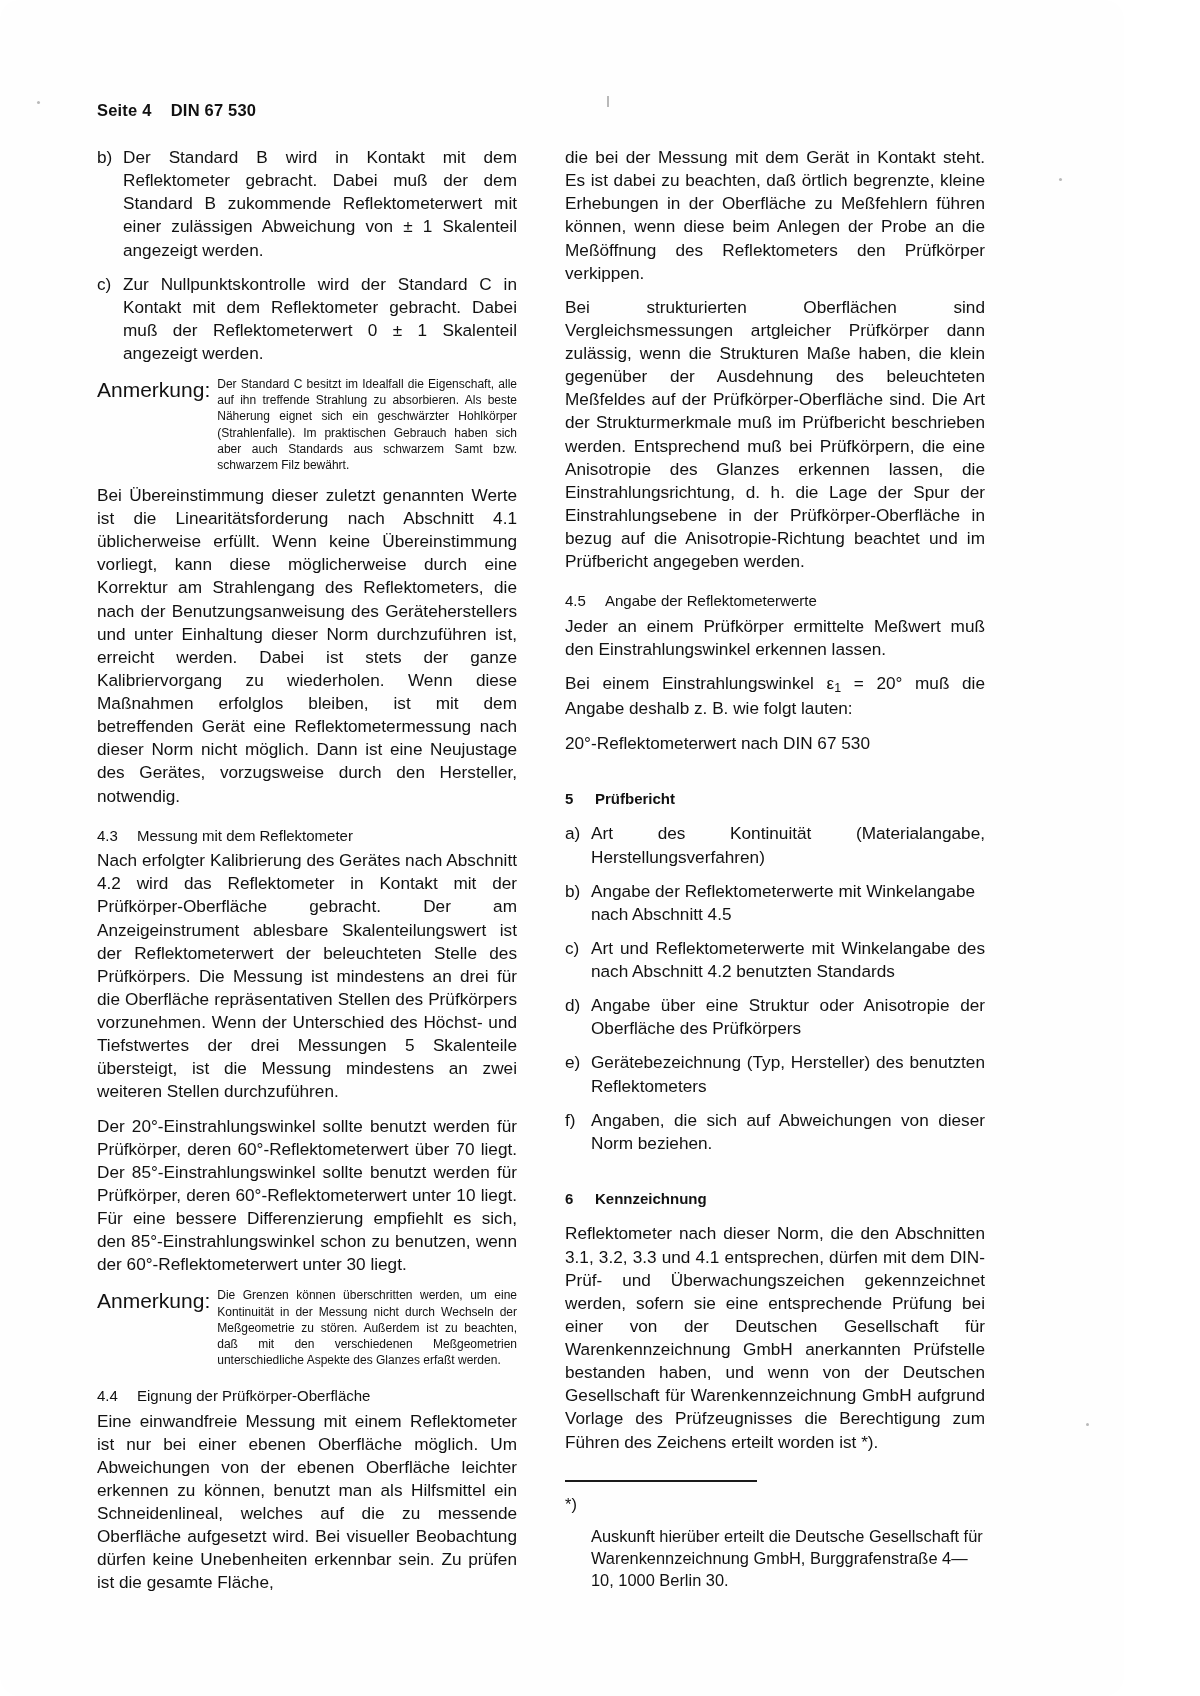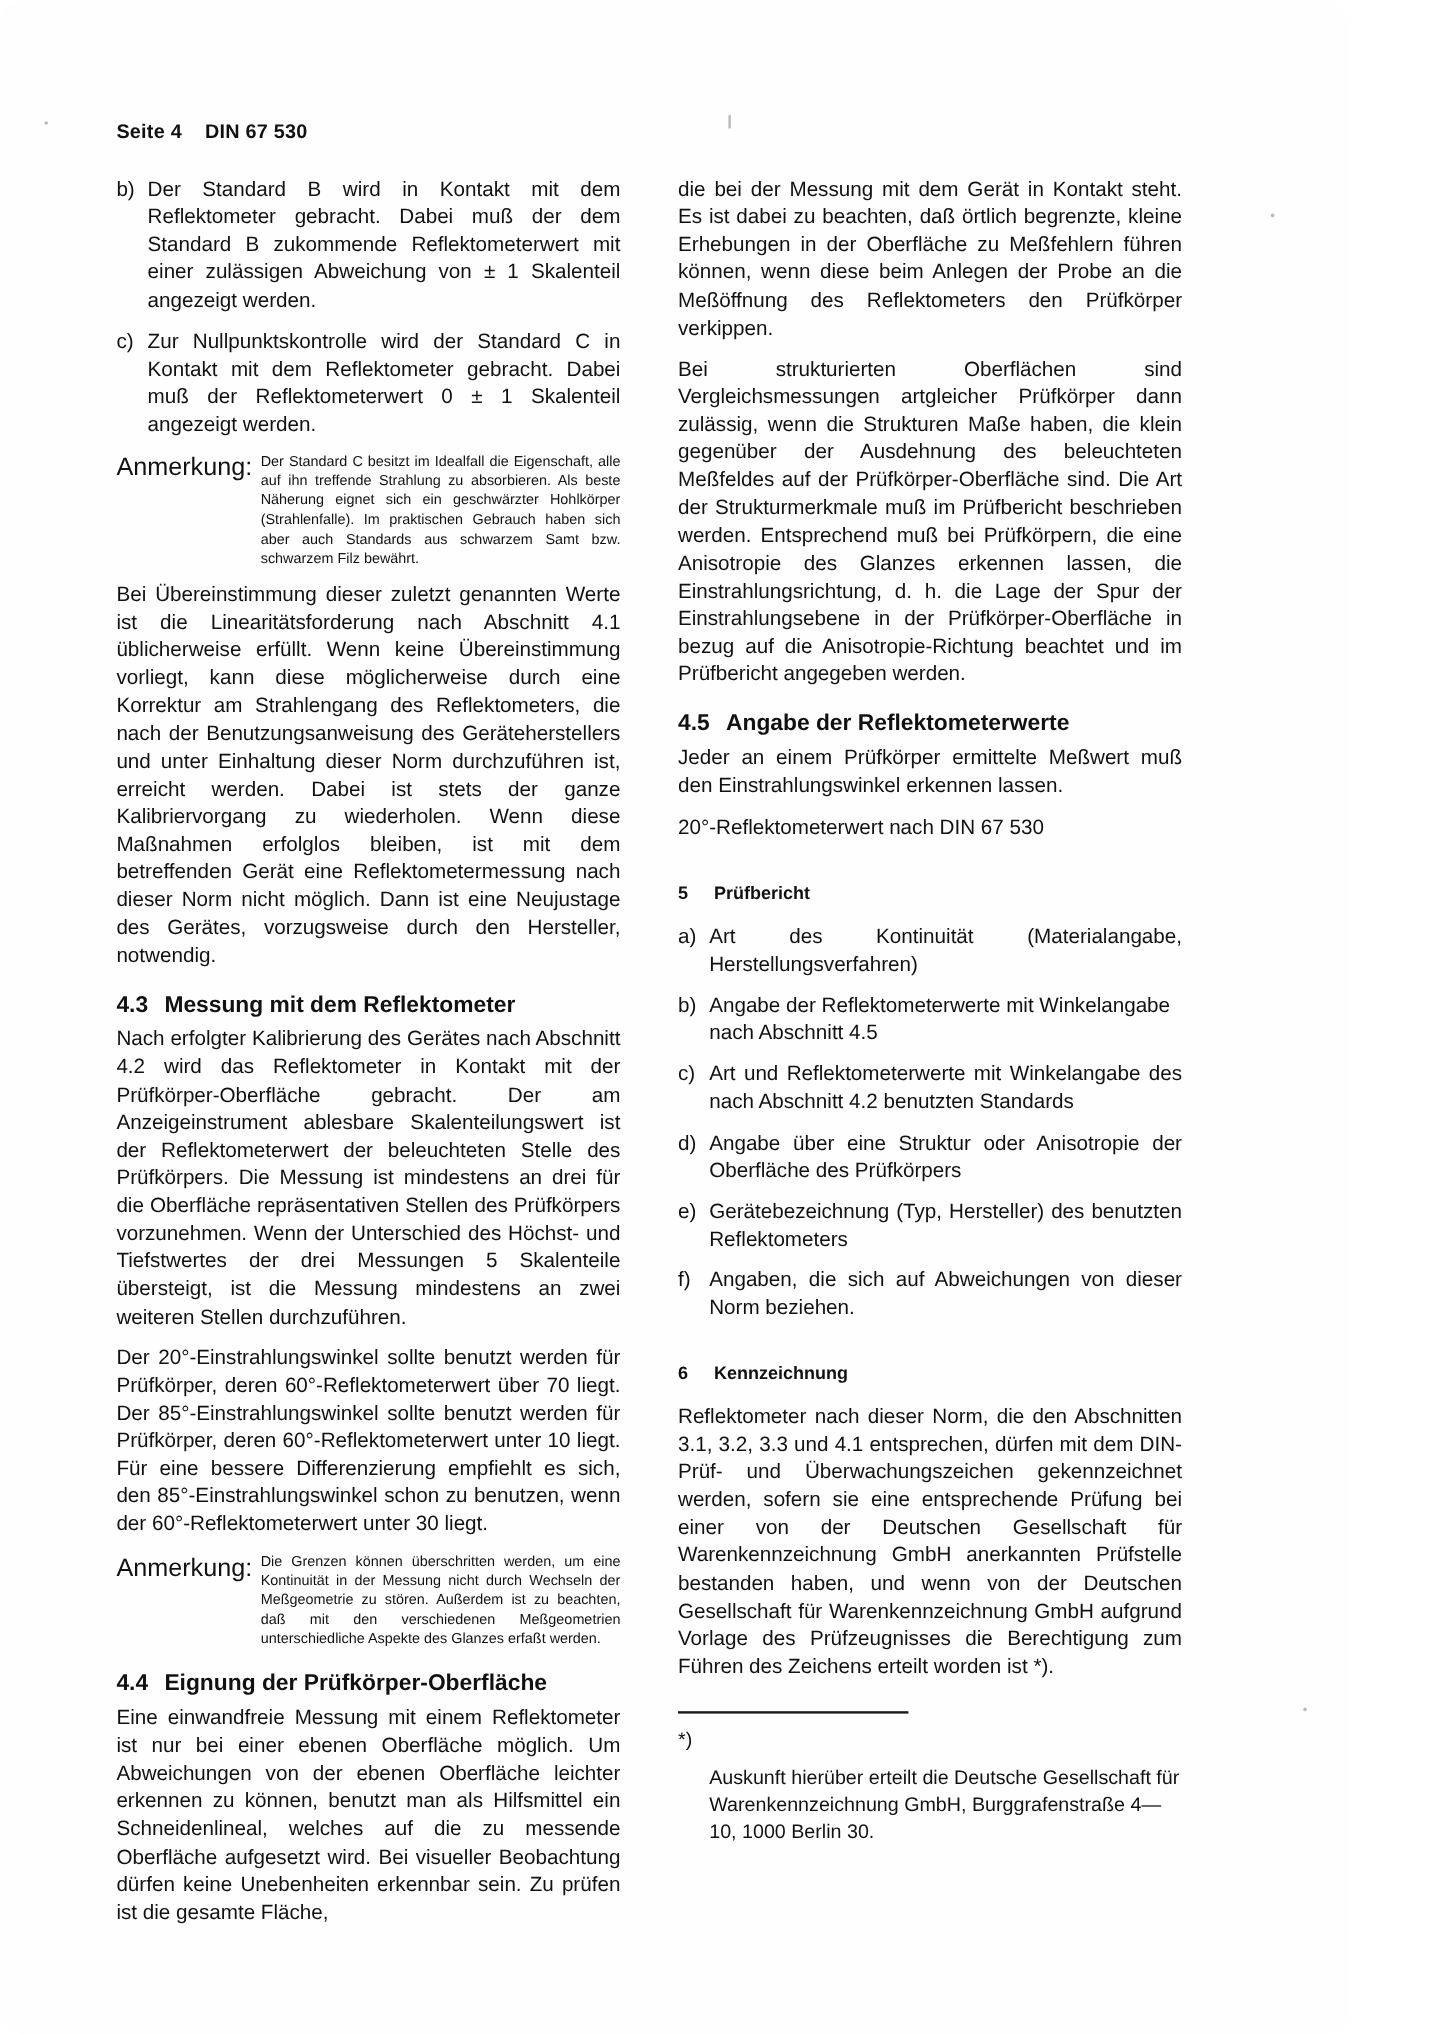--- a/index.html
+++ b/index.html
@@ -94,22 +94,22 @@
   }
   .note .bdy {
     flex: 1 1 auto;
     font-size: 12px;
     line-height: 1.345;
     text-align: justify;
   }
 
   h3.sub-head {
     margin: 18px 0 4px 0;
-    font-size: 19px;
-    font-weight: 700;
+    font-size: 15px;
+    font-weight: 400;
     line-height: 1.3;
   }
   h3.sub-head .num {
     display: inline-block;
     min-width: 40px;
   }
   h2.sec-head {
     margin: 34px 0 14px 0;
     font-size: 15px;
     font-weight: 700;
@@ -197,20 +197,21 @@
 
       <p>die bei der Messung mit dem Gerät in Kontakt steht. Es ist dabei zu beachten, daß örtlich begrenzte, kleine Erhebungen in der Oberfläche zu Meßfehlern führen können, wenn diese beim Anlegen der Probe an die Meßöffnung des Reflektometers den Prüfkörper verkippen.</p>
       <p>Bei strukturierten Oberflächen sind Vergleichsmessungen artgleicher Prüfkörper dann zulässig, wenn die Strukturen Maße haben, die klein gegenüber der Ausdehnung des beleuchteten Meßfeldes auf der Prüfkörper-Oberfläche sind. Die Art der Strukturmerkmale muß im Prüfbericht beschrieben werden. Entsprechend muß bei Prüfkörpern, die eine Anisotropie des Glanzes erkennen lassen, die Einstrahlungsrichtung, d. h. die Lage der Spur der Einstrahlungsebene in der Prüfkörper-Oberfläche in bezug auf die Anisotropie-Richtung beachtet und im Prüfbericht angegeben werden.</p>
 
       <h3 class="sub-head">
         <span class="num">4.5</span><span>Angabe der Reflektometerwerte</span>
       </h3>
 
       <p>Jeder an einem Prüfkörper ermittelte Meßwert muß den Einstrahlungswinkel erkennen lassen.</p>
 
+      <p class="tight"><span>Bei einem Einstrahlungswinkel </span><span>ε</span><sub>1</sub><span> = 20° muß die Angabe deshalb z. B. wie folgt lauten:</span></p>
 
       <p class="last-left">20°-Reflektometerwert nach DIN 67 530</p>
 
       <h2 class="sec-head">
         <span class="num">5</span><span>Prüfbericht</span>
       </h2>
 
 
       <div class="li">
         <div class="lbl">a)</div>

